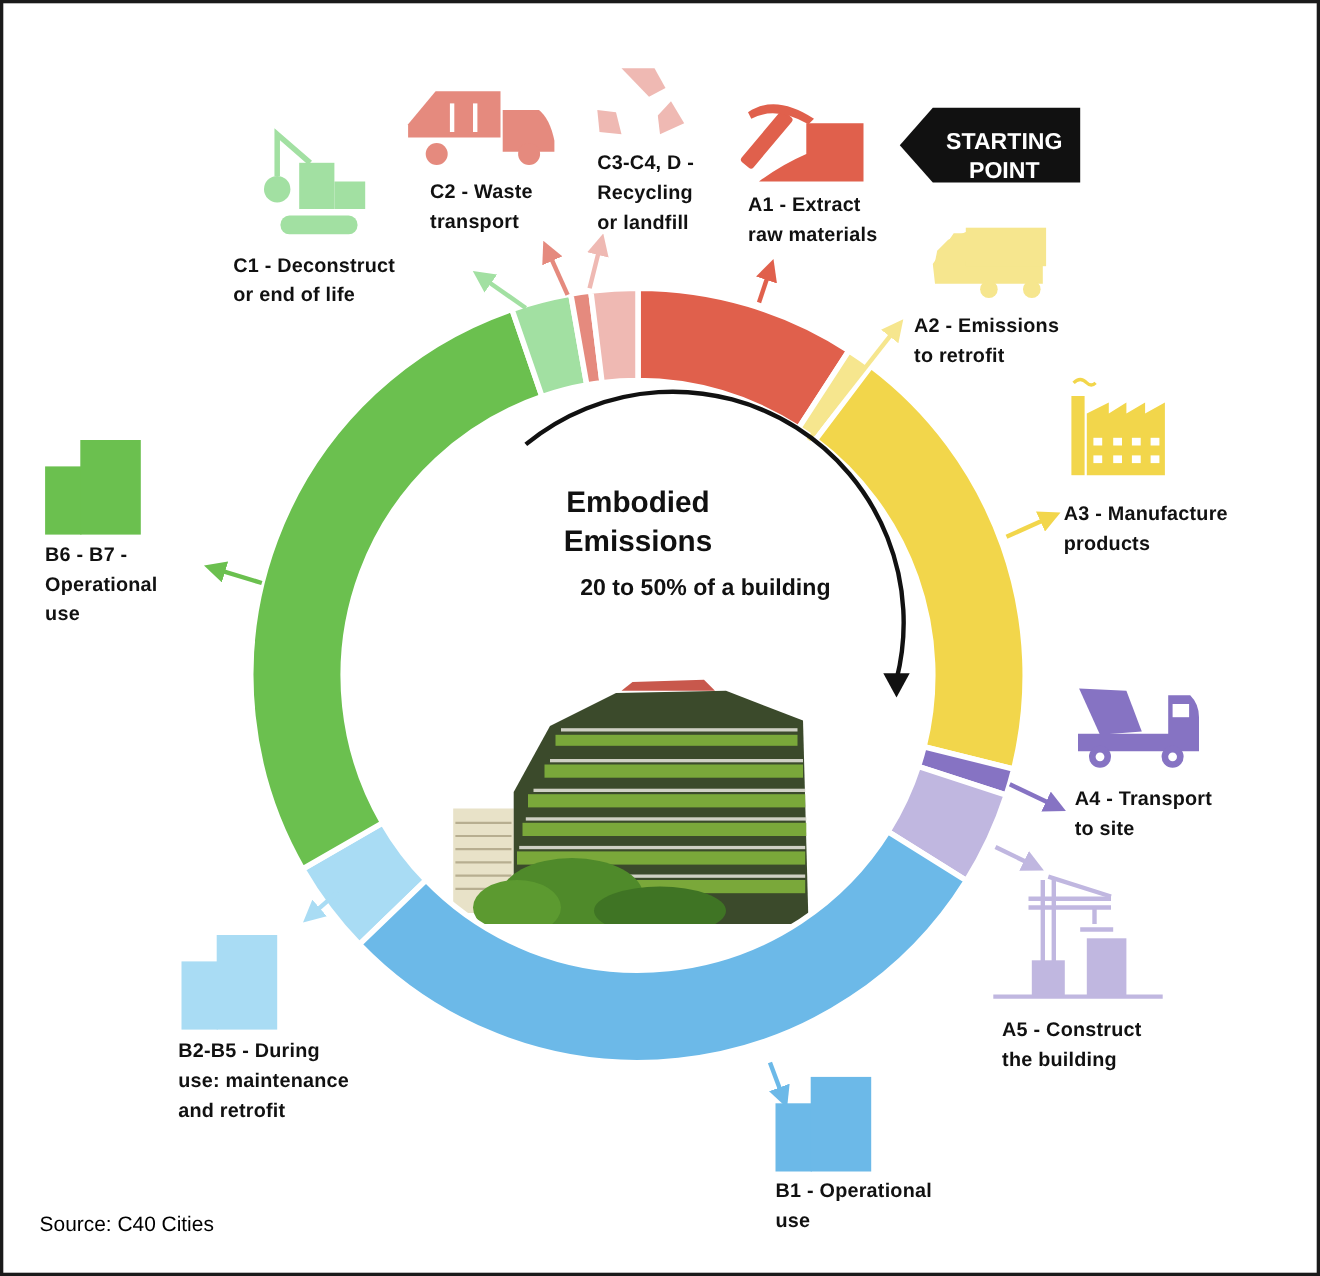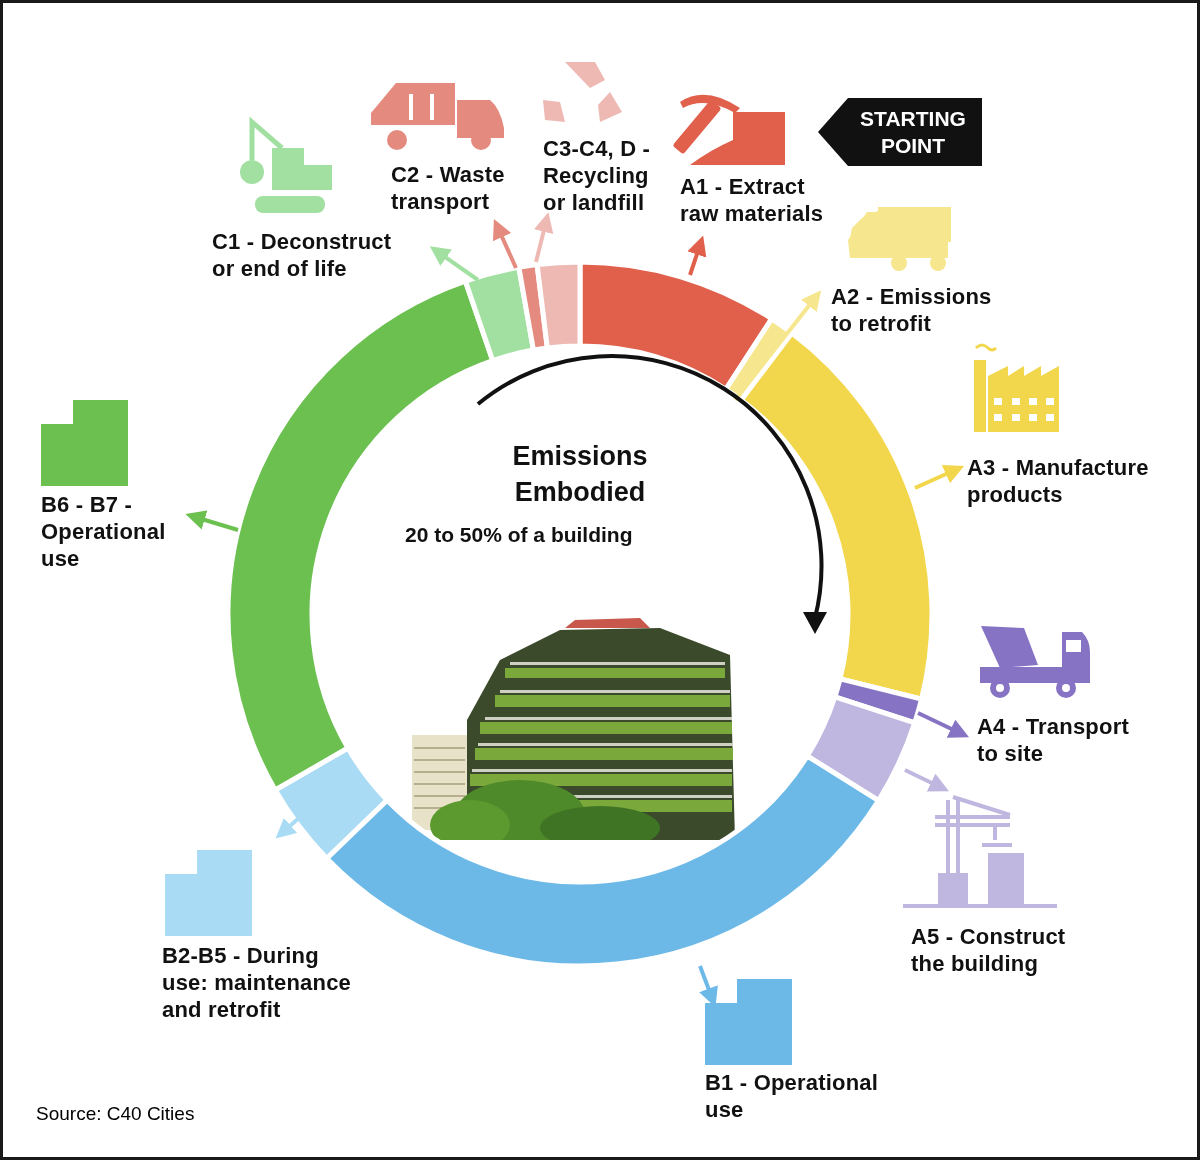--- a/index.html
+++ b/index.html
@@ -1,23 +1,23 @@
 <!DOCTYPE html>
 <html><head>
 <meta charset="utf-8">
 <style>
   html,body{margin:0;padding:0;background:#fff;}
   body{width:1200px;height:1160px;position:relative;overflow:hidden;font-family:"Liberation Sans","DejaVu Sans",sans-serif;}
   .frame{position:absolute;left:0;top:0;width:1194px;height:1154px;border:3px solid #1a1a1a;background:#fff;}
   svg.main{position:absolute;left:0;top:0;}
-  .lbl{position:absolute;font-weight:700;font-size:22px;line-height:27px;color:#111;white-space:nowrap;letter-spacing:0.2px;}
+  .lbl{position:absolute;font-weight:700;font-size:18px;line-height:27px;color:#111;white-space:nowrap;letter-spacing:0.2px;}
   .center-title{position:absolute;left:430px;top:438px;width:300px;text-align:center;font-weight:700;font-size:27px;line-height:36px;color:#111;}
-  .center-sub{position:absolute;left:405px;top:520px;width:350px;text-align:left;font-weight:700;font-size:21px;line-height:29px;color:#111;}
+  .center-sub{position:absolute;left:405px;top:520px;width:350px;text-align:right;font-weight:700;font-size:21px;line-height:29px;color:#111;}
   .source{position:absolute;left:36px;top:1103px;font-size:19px;color:#000000;}
-  .start{position:absolute;left:818px;top:98px;width:164px;height:84px;}
+  .start{position:absolute;left:818px;top:108px;width:164px;height:84px;}
   .start span{position:absolute;left:30px;top:7px;width:130px;text-align:center;color:#fff;font-weight:700;font-size:21px;line-height:27px;}
 </style>
 </head>
 <body>
 
 <div class="frame"></div>
 
 <svg class="main" width="1200" height="1160" viewBox="0 0 1200 1160">
   <defs>
     <marker id="ah" viewBox="0 0 10 10" refX="5" refY="5" markerWidth="5" markerHeight="5" orient="auto-start-reverse">
@@ -189,22 +189,22 @@
 
   <path d="M848,98 L982,98 L982,166 L848,166 L818,132 z" fill="#111"></path>
 </svg>
 
 <div class="start">
   <span>STARTING</span>
     <span style="top:34px">POINT</span>
 </div>
 
 <div class="center-title">
-  <div>Emissions</div>
-    <div>Embodied</div>
+  <div>Embodied</div>
+    <div>Emissions</div>
 </div>
 <div class="center-sub">
   <div>20 to 50% of a building</div>
 </div>
 
 <div class="lbl" style="left:680px;top:173px">
     <div>A1 - Extract</div>
     <div>raw materials</div>
   </div>
 <div class="lbl" style="left:831px;top:283px">

